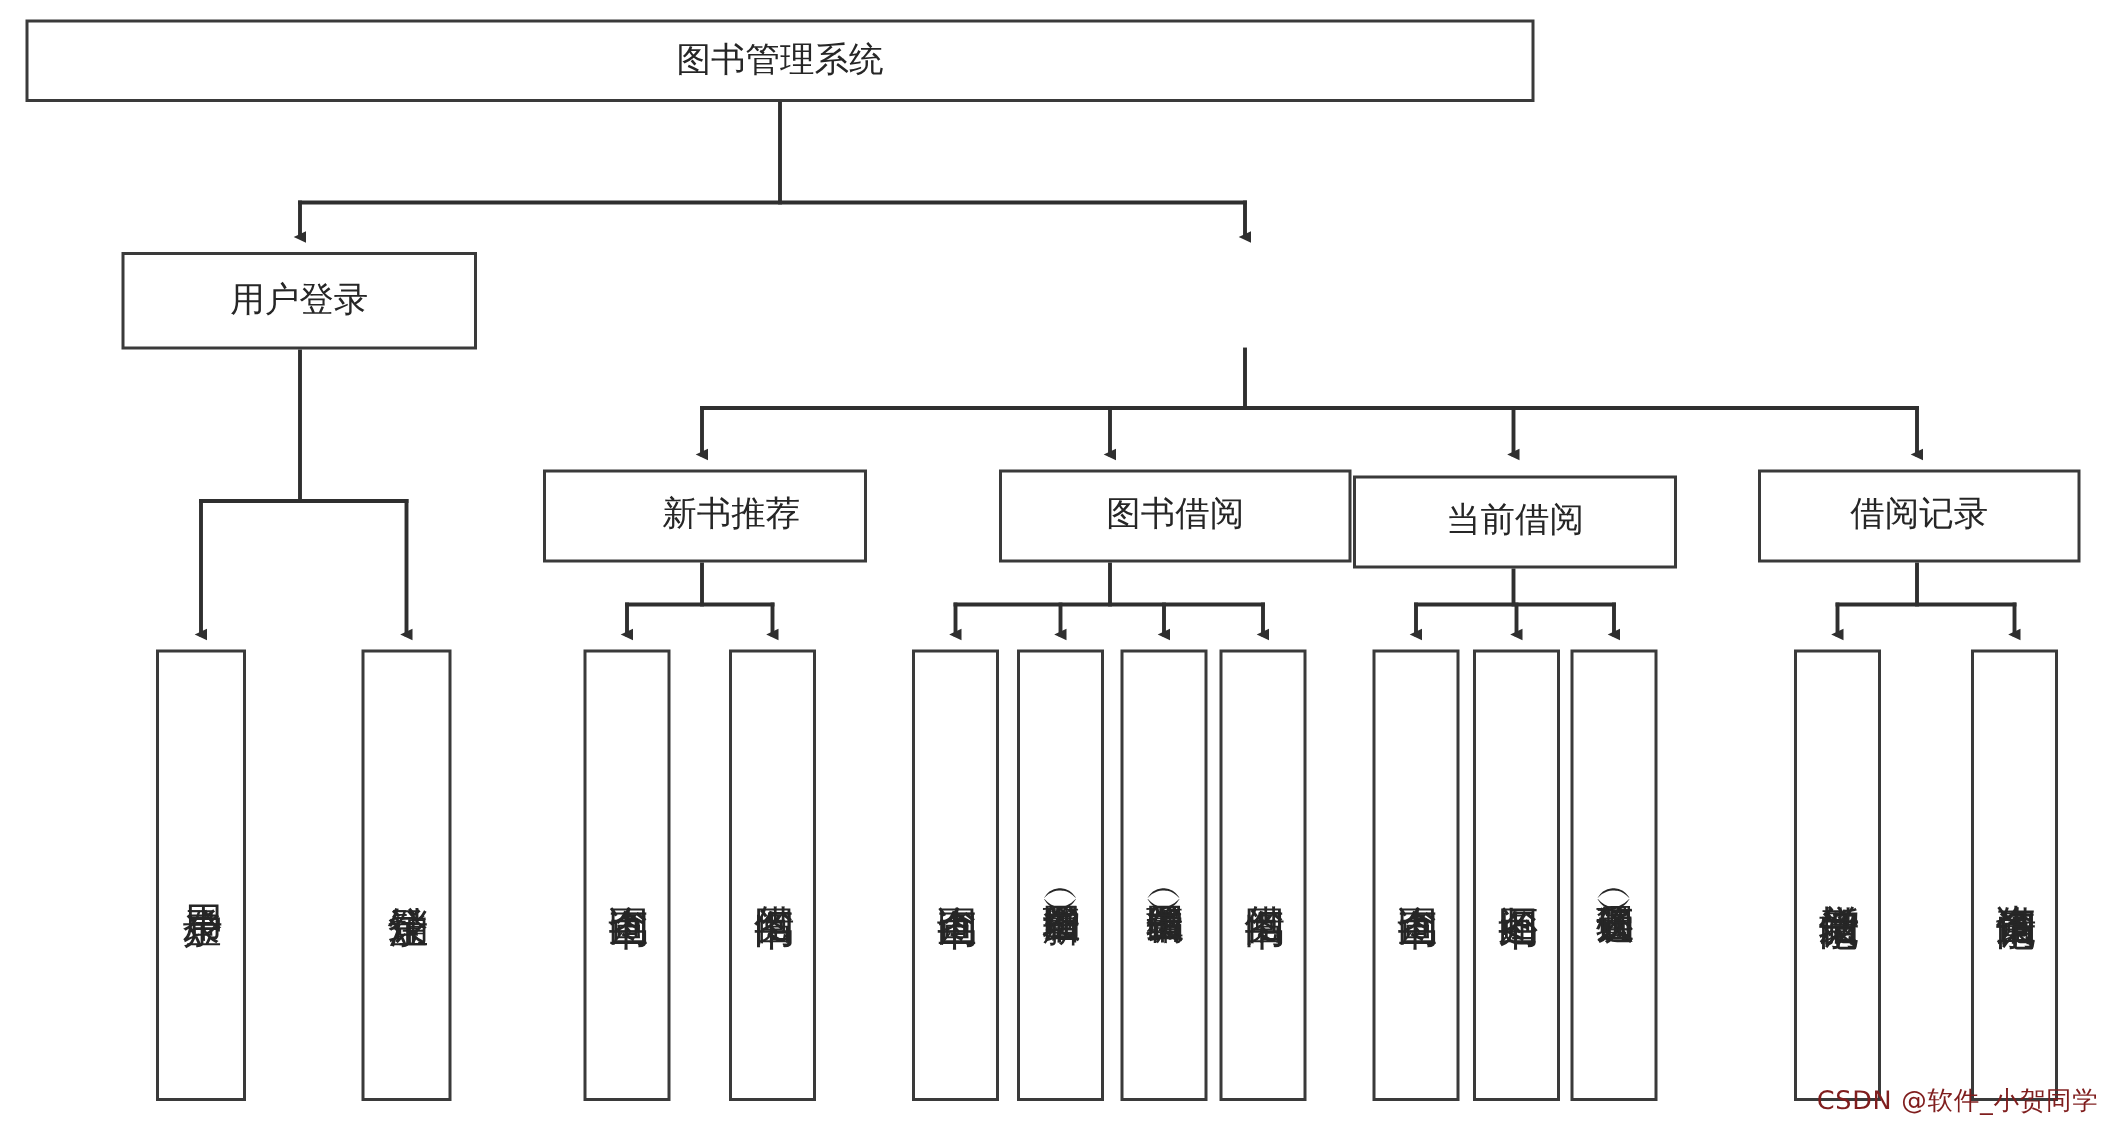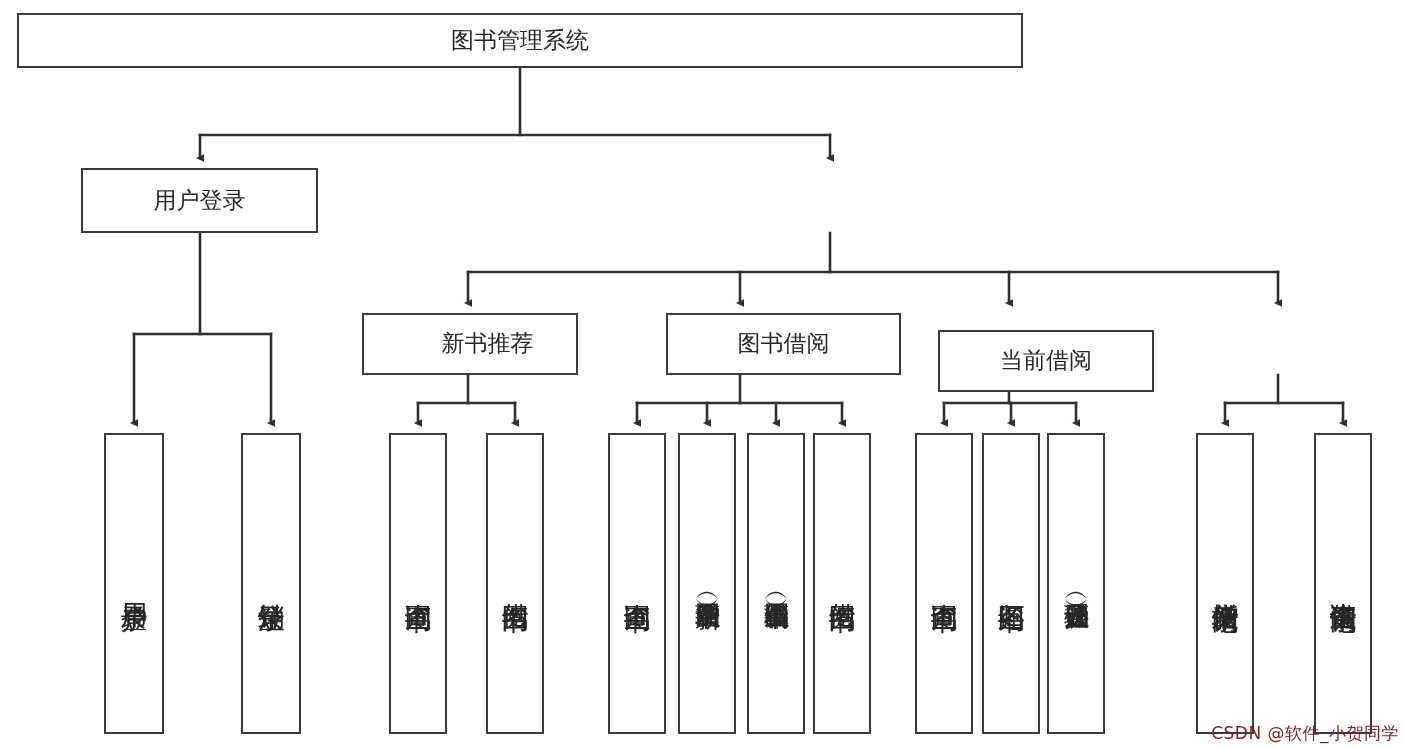--- a/index.html
+++ b/index.html
@@ -137,22 +137,25 @@
   <div class="node h" style="left:81px; top:168px; width:237px; height:65px;">
     <span class="label">用户登录</span>
   </div>
 
   <div class="node h" style="left:362px; top:313px; width:216px; height:62px;padding-left:35px;">
     <span class="label">新书推荐</span>
   </div>
   <div class="node h" style="left:666px; top:313px; width:235px; height:62px;">
     <span class="label">图书借阅</span>
   </div>
-  <div class="node h" style="left:902px; top:330px; width:216px; height:62px;margin-left:36px;">
+  <div class="node h" style="left:902px; top:317px; width:216px; height:62px;">
     <span class="label">当前借阅</span>
+  </div>
+  <div class="node h" style="left:1172px; top:313px; width:215px; height:62px;">
+    <span class="label">借阅记录</span>
   </div>
 
   <div class="node v" style="left:104px; top:433px; width:60px; height:301px;">
     <span class="label">用户登录</span>
   </div>
   <div class="node v" style="left:241px; top:433px; width:60px; height:301px;">
     <span class="label">注销登录</span>
   </div>
 
   <div class="node v" style="left:389px; top:433px; width:58px; height:301px;">

